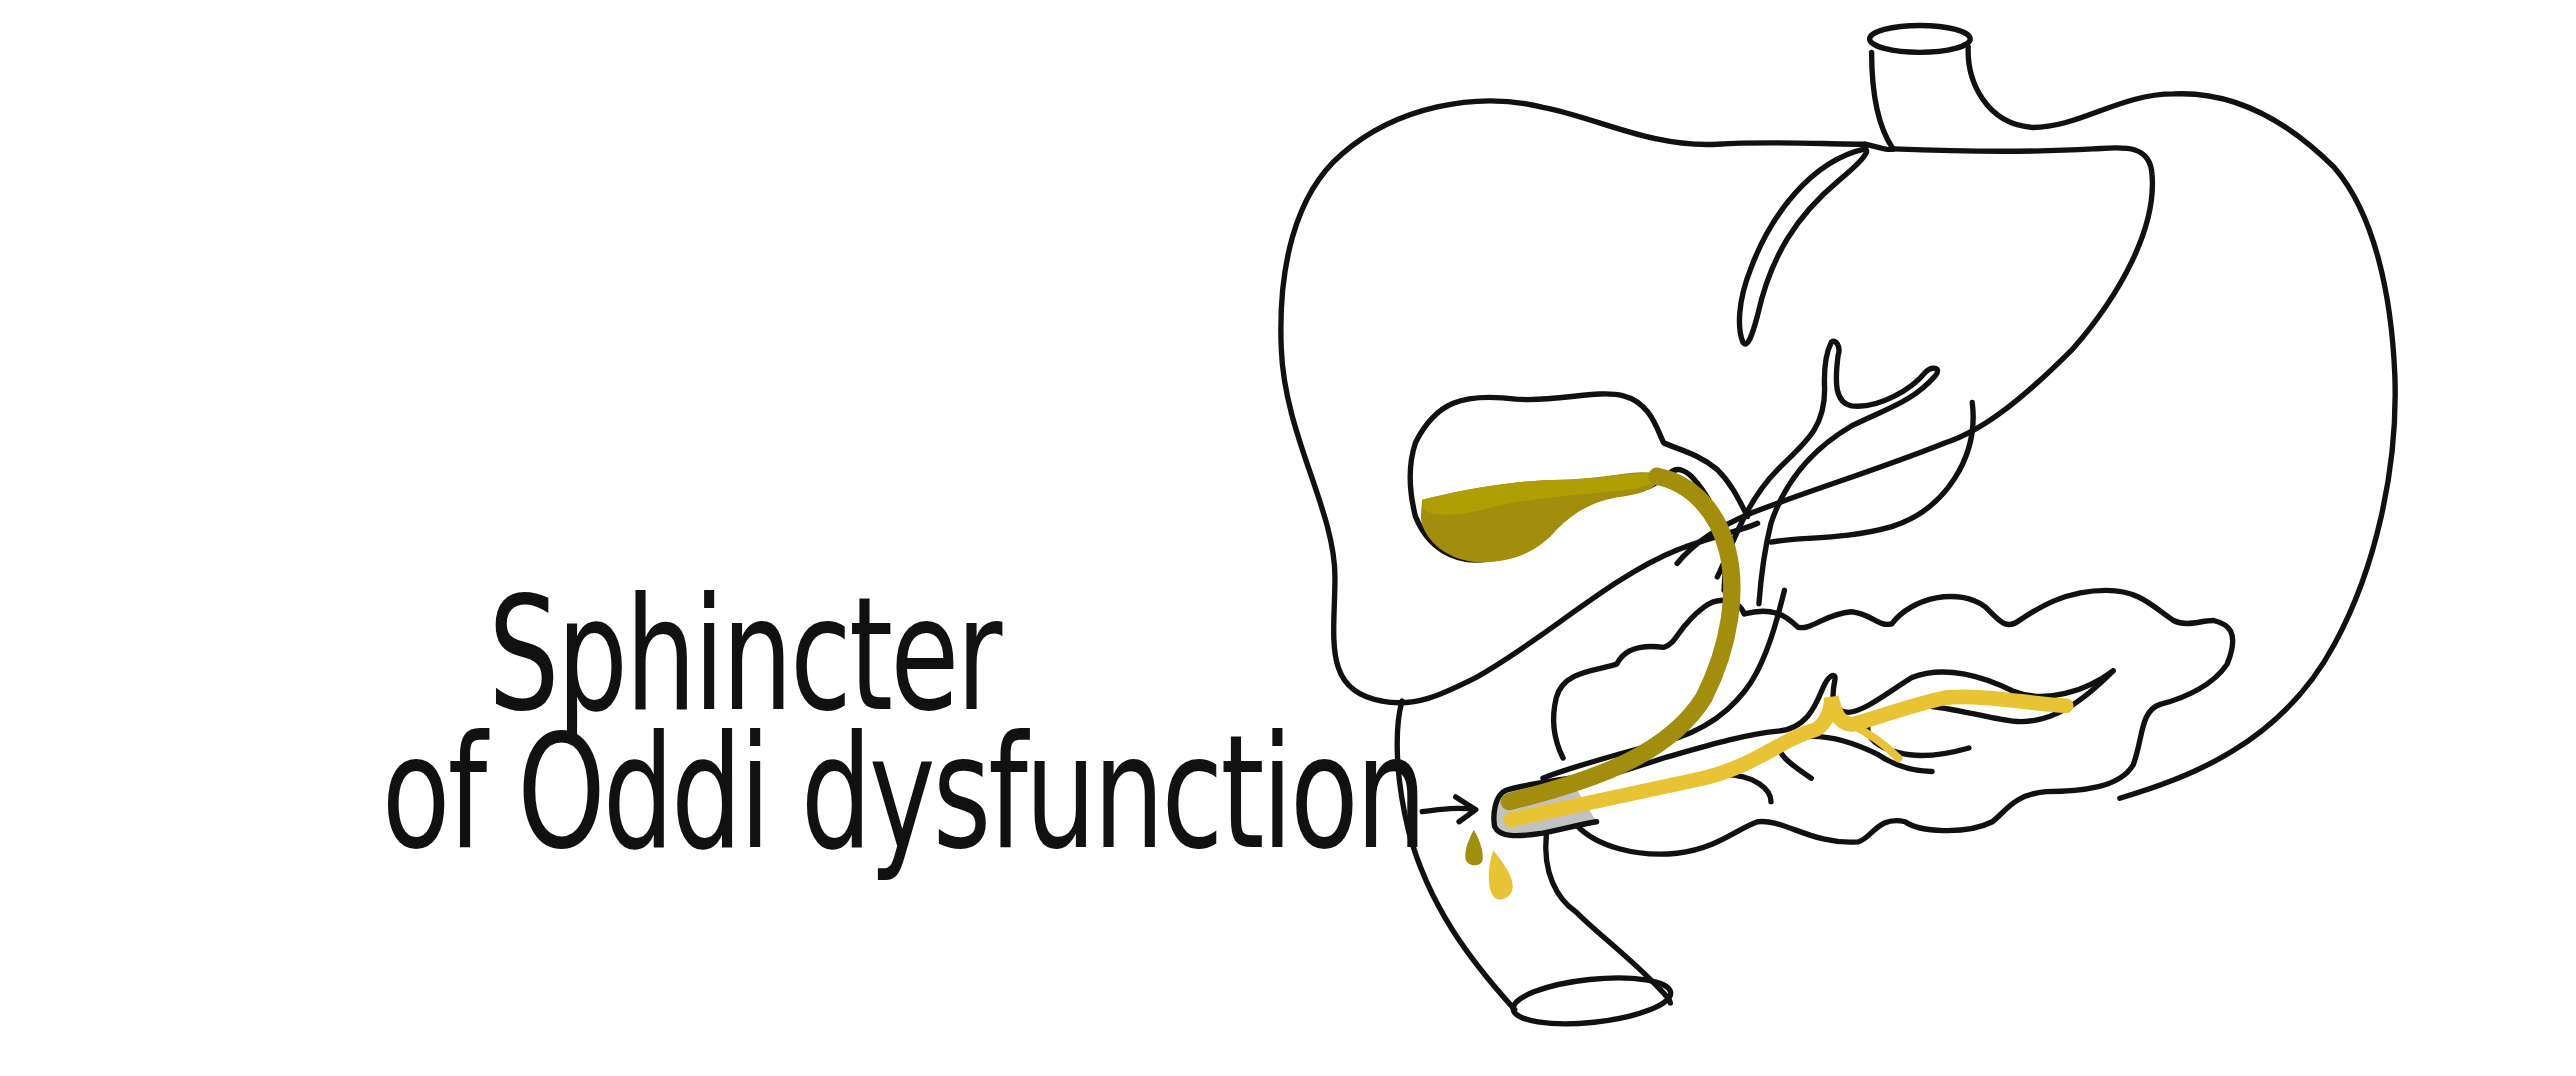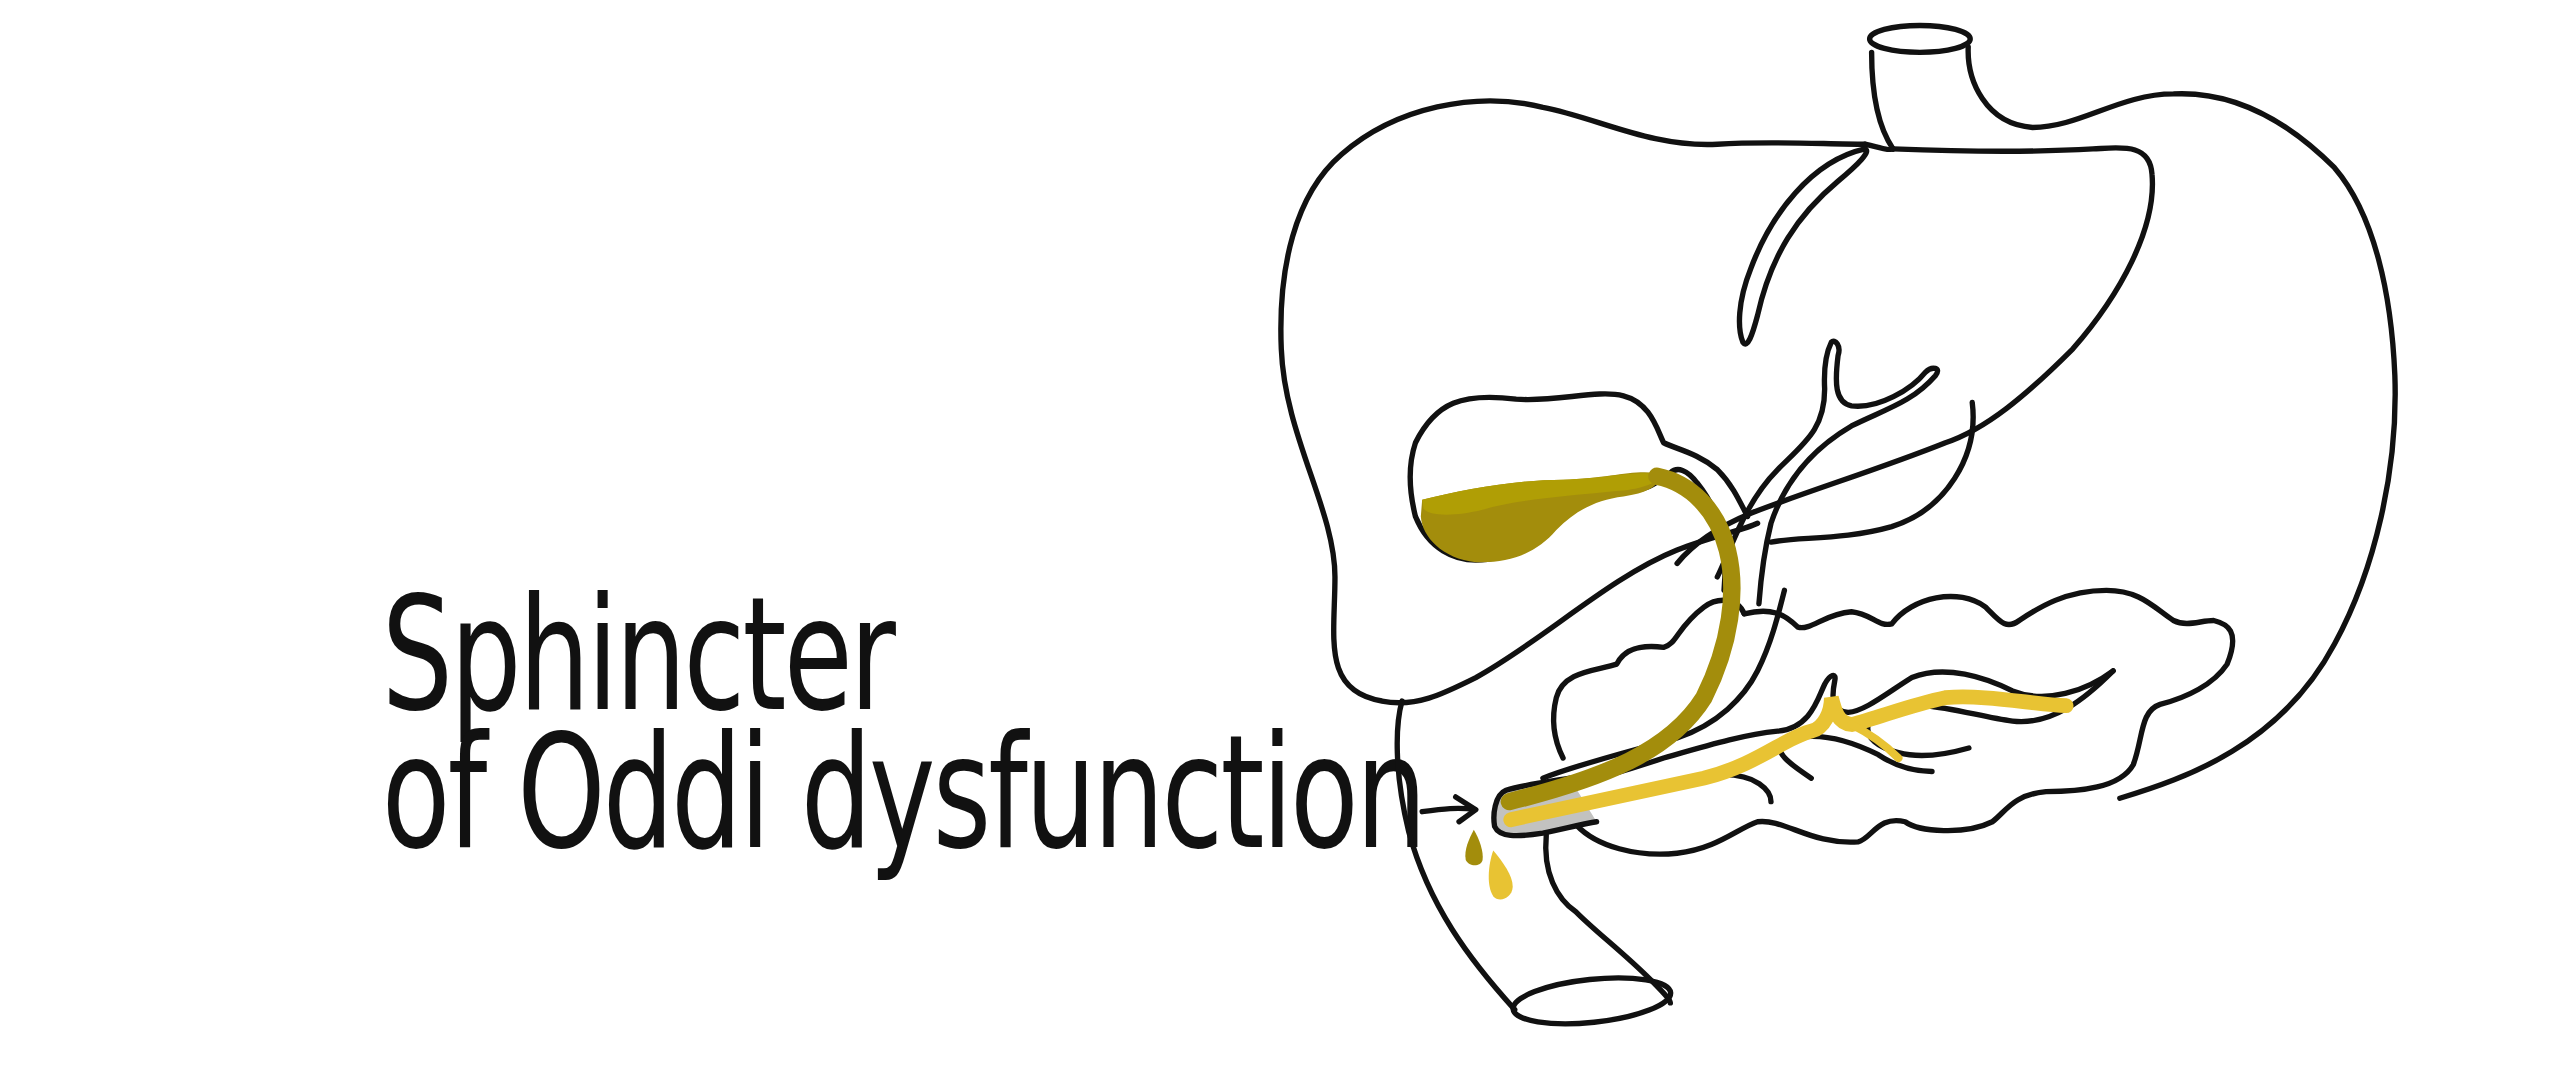--- a/index.html
+++ b/index.html
@@ -1,20 +1,20 @@
 <!DOCTYPE html>
 <html style="font-size:10.7px"><head>
 <meta charset="utf-8">
 <style>
   html, body { margin: 0; padding: 0; background: #ffffff; }
   body { width: 2576px; height: 1076px; position: relative; overflow: hidden; }
   .title {
     position: absolute;
     left: 241px; top: 577px; width: 1006px;
-    text-align: left;
+    text-align: center;
     font-family: "DejaVu Sans", sans-serif;
     font-weight: normal;
     color: #111111;
     line-height: 1;
   }
   .title .line {
     display: block;
     font-size: 156px;
     letter-spacing: -4px;
     transform: scaleX(0.72);

